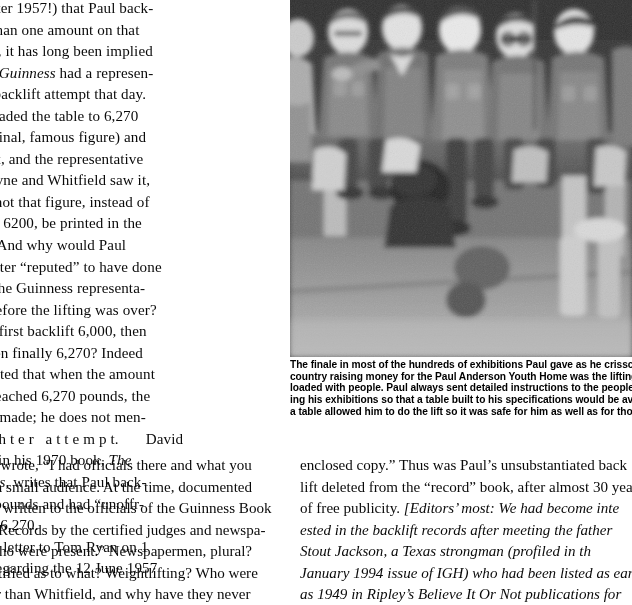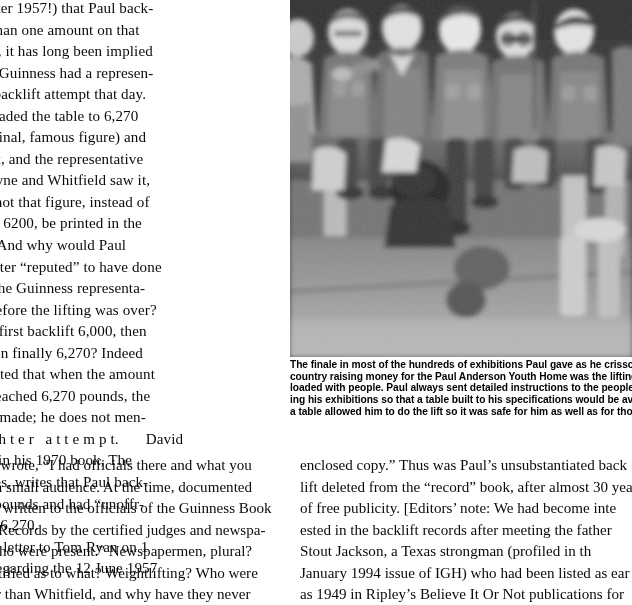--- a/index.html
+++ b/index.html
@@ -86,21 +86,21 @@
     left: -30px;
     top: 455px;
     width: 330px;
     font-size: 15.1px;
     line-height: 21.55px;
     text-align: justify;
     color: #0a0a0a;
   }
   .col-left-bottom p { margin: 0; }
 
-  .it { }
+  .it { font-style: italic; }
   .nowrap { white-space: nowrap; }
 </style>
 </head>
 <body>
 
 <div id="page">
 
   <div class="col-left-top">
     <p>ears after 1957!) that Paul back-</p>
     <p>more than one amount on that</p>
@@ -280,21 +280,21 @@
     <p>orld Records by the certified judges and newspa-</p>
     <p>en who were present.” Newspapermen, plural?</p>
     <p>s certified as to what? Weightlifting? Who were</p>
     <p>other than Whitfield, and why have they never</p>
 
   </div>
 
   <div class="col-right-bottom">
     <p>enclosed copy.” Thus was Paul’s unsubstantiated back</p>
     <p>lift deleted from the “record” book, after almost 30 yea</p>
-    <p>of free publicity. <span class="it">[Editors’ note: We had become inte</span></p>
+    <p>of free publicity. <span class="it">[Editors’ most: We had become inte</span></p>
     <p class="it">ested in the backlift records after meeting the father</p>
     <p class="it">Stout Jackson, a Texas strongman (profiled in th</p>
     <p class="it">January 1994 issue of IGH) who had been listed as ear</p>
     <p class="it">as 1949 in Ripley’s Believe It Or Not publications for</p>
 
   </div>
 
 </div>
 
 </body></html>

